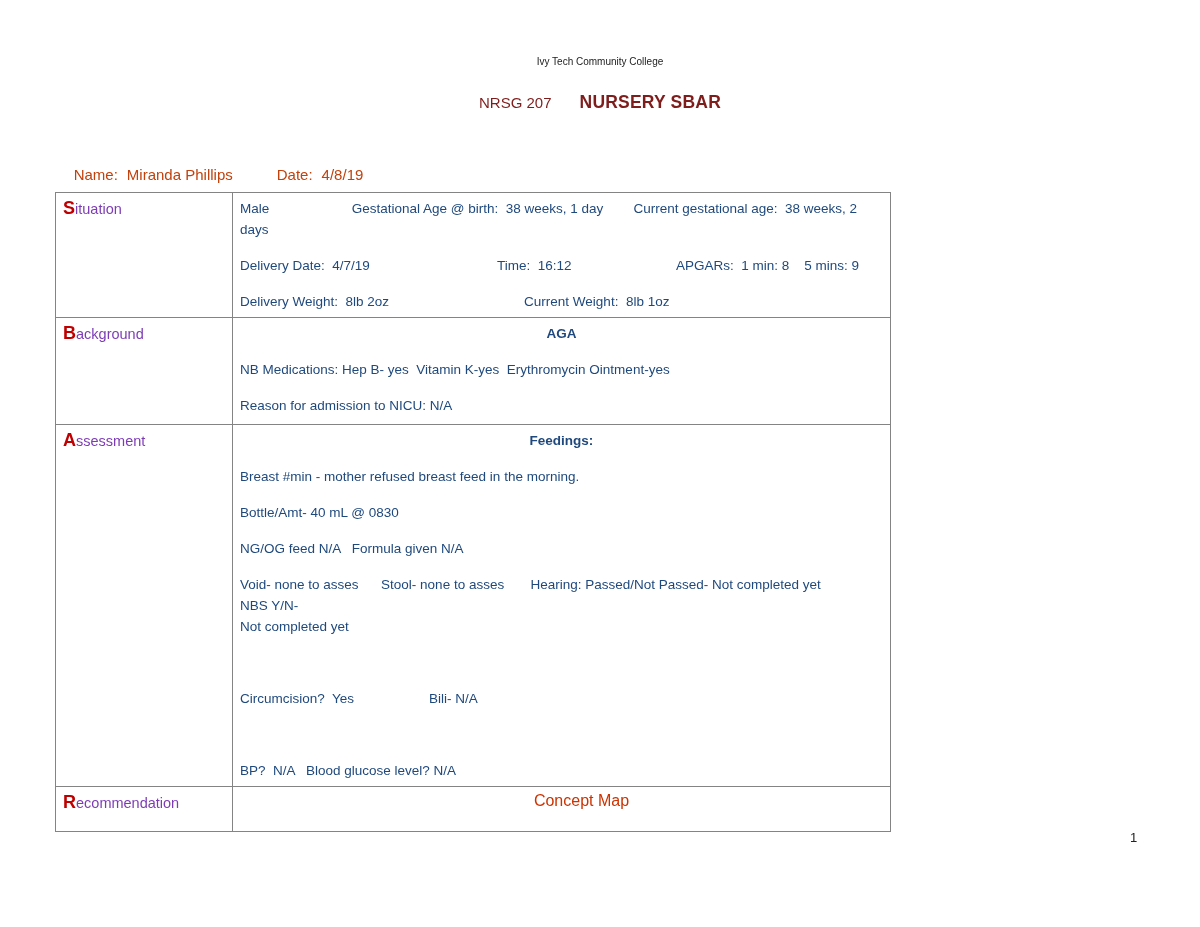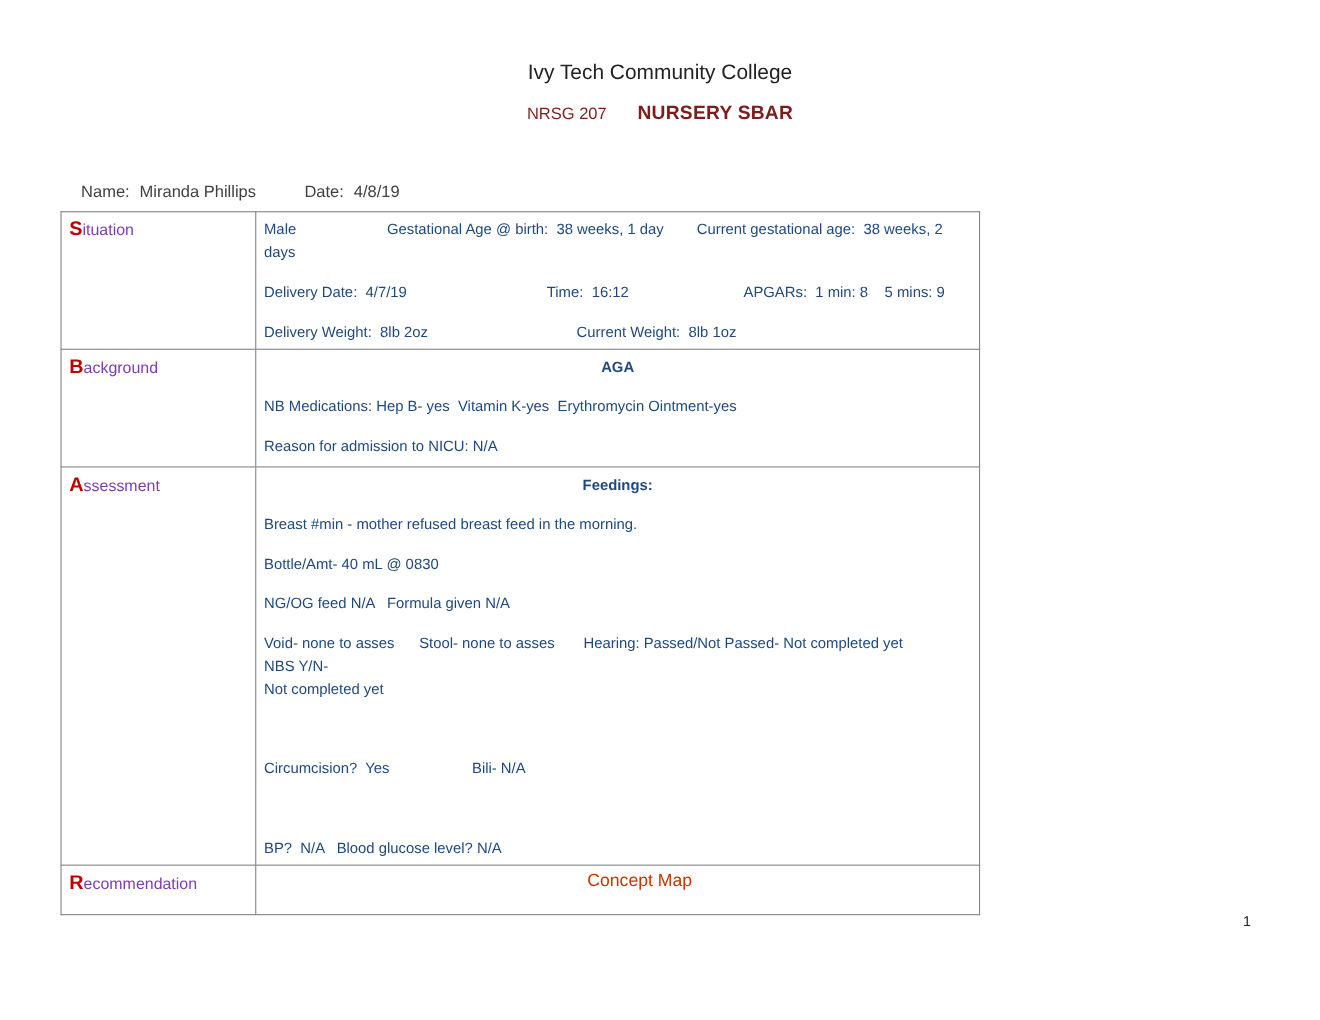--- a/index.html
+++ b/index.html
@@ -8,33 +8,33 @@
     background: #ffffff;
     font-family: "Liberation Sans", sans-serif;
     position: relative;
     overflow: hidden;
   }
   .page { position: absolute; inset: 0; background: #ffffff; }
 
   
   .header-college {
     position: absolute; top: 56px; left: 0; width: 100%;
-    text-align: center; font-size: 19px; color: #222222;
+    text-align: center; font-size: 10px; color: #222222;
   }
   .header-line2 {
     position: absolute; top: 92px; left: 0; width: 100%;
     text-align: center; color: #7f1d1d;
   }
   .course-code { font-size: 15px; }
   .doc-title { font-size: 17.5px; font-weight: bold; margin-left: 28px; letter-spacing: 0.2px; }
 
   
   .name-line {
     position: absolute; top: 149px; left: 57px;
-    font-size: 15px; color: #404040; white-space: pre-wrap;
+    font-size: 15px; color: #c2410c; white-space: pre-wrap;
   }
   .name-value { margin-left: 9px; }
   .date-label { margin-left: 44px; }
   .date-value { margin-left: 9px; }
 
   
   table.sbar {
     position: absolute; left: 55px; top: 192px;
     width: 836px;
     border-collapse: collapse;

